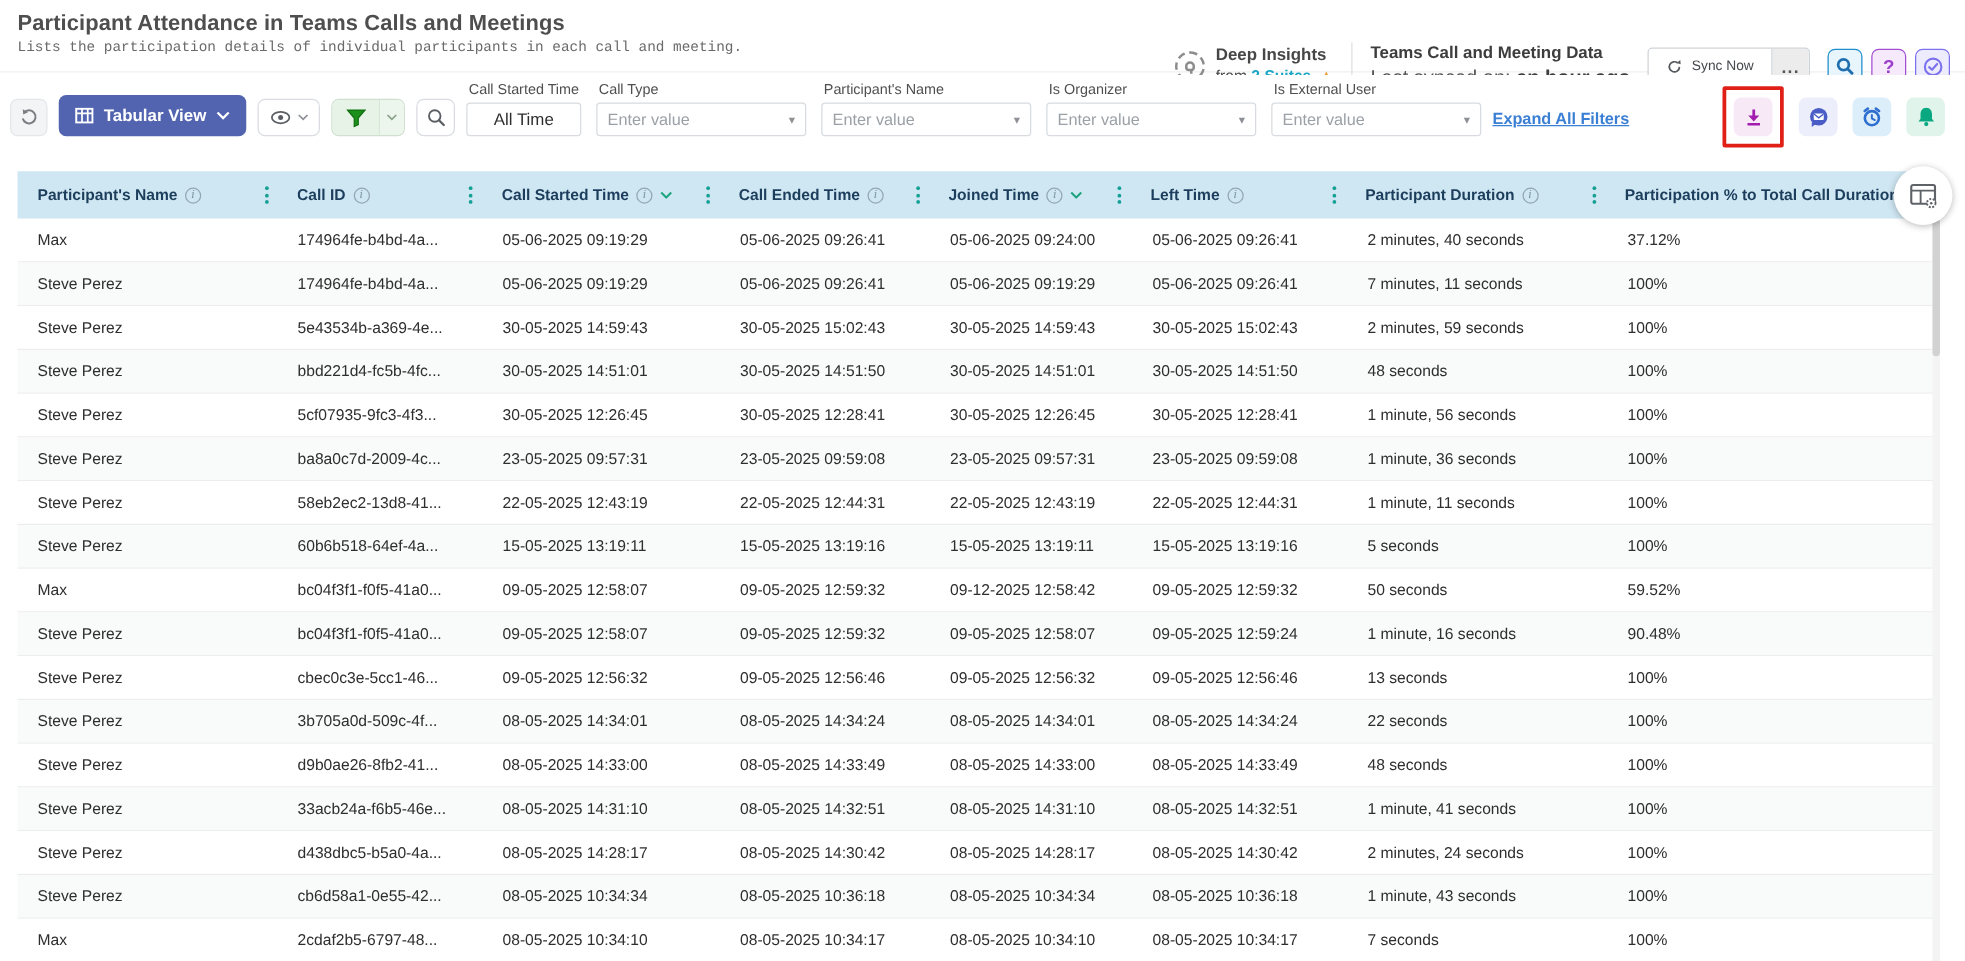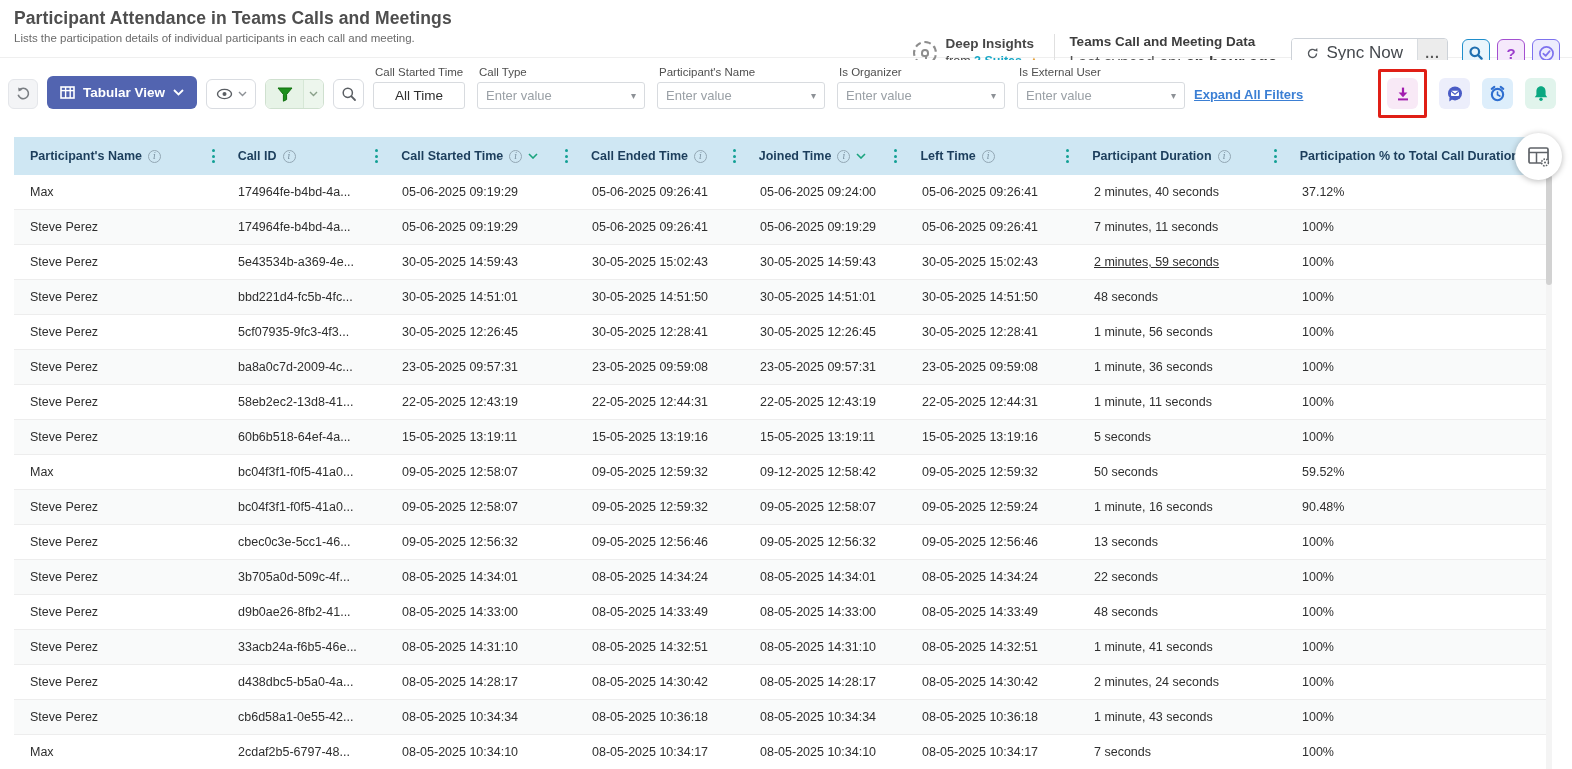--- a/index.html
+++ b/index.html
@@ -4,40 +4,40 @@
 <style>
   * { margin:0; padding:0; box-sizing:border-box; }
   html,body { background:#fff; }
   body { font-family:"Liberation Sans", sans-serif; }
   .page { position:relative; width:1572px; height:769px; background:#fff; overflow:hidden; }
 
   
   .topbar { position:absolute; top:0; left:0; right:0; height:58px; background:#fff; border-bottom:1px solid #efefef; }
   .title-block { position:absolute; top:8px; left:14px; }
   .page-title { font-size:17.5px; font-weight:700; color:#4e4e4e; letter-spacing:.1px; }
-  .page-subtitle { font-size:11.5px; color:#6a6a6a; margin-top:3px; }
+  .page-subtitle { font-size:11.5px; color:#6a6a6a; margin-top:3px;font-family:Liberation Mono, monospace; }
 
   .topbar-right { position:absolute; top:9px; right:12px; display:flex; align-items:center; gap:14px;margin-top:24px; }
   .di-block { display:flex; align-items:center; gap:7px; }
   .di-icon { position:relative; width:28px; height:28px; display:inline-flex; align-items:center; justify-content:center; }
   .di-gear { width:24px; height:24px; border:2.5px dashed #8d8d8d; border-radius:50%; display:flex; align-items:center; justify-content:center; }
   .di-bulb { width:8px; height:8px; border:2px solid #8d8d8d; border-radius:50% 50% 40% 40%; position:relative; }
   .di-bulb::after { content:""; position:absolute; left:2px; bottom:-4px; width:2px; height:3px; background:#8d8d8d; }
   .di-text { line-height:1.25; }
   .di-line1 { font-size:13.5px; font-weight:700; color:#474747; }
   .di-line2 { font-size:12.5px; color:#474747; }
   .suites-link { color:#17a7c6; font-weight:700; text-decoration:underline; cursor:pointer; }
   .warn { color:#e6a23c; font-size:13px; margin-left:2px; }
   .vdiv { width:1px; height:38px; background:#e0e0e0; }
   .ds-block { line-height:1.3; }
   .ds-name { font-size:13.5px; font-weight:700; color:#3d3d3d; }
   .ds-sync { font-size:16px; color:#555; margin-top:2px;text-decoration:underline; }
   .ds-sync b { color:#3d3d3d; }
   .sync-group { display:flex; align-items:stretch; border:1px solid #cdd2d8; border-radius:4px; overflow:hidden; height:31px; }
-  .sync-btn { display:flex; align-items:center; gap:7px; padding:0 14px; background:#fff; font-size:17px; color:#45494e; cursor:pointer; }
+  .sync-btn { display:flex; align-items:center; gap:7px; padding:0 14px; background:#fff; font-size:11px; color:#45494e; cursor:pointer; }
   .more-btn { width:30px; display:flex; align-items:center; justify-content:center; background:#ececec; border-left:1px solid #d8dce0; color:#555; font-size:14px; font-weight:700; letter-spacing:1px; cursor:pointer; }
   .sq-btn { width:28px; height:28px; border-radius:6px; display:flex; align-items:center; justify-content:center; cursor:pointer; }
   .sq-search { border:1.6px solid #1f8ecb; background:#e9f5fc; }
   .sq-help  { border:1.6px solid #a44fd0; background:#f5e9fb; color:#9c3dcc; font-weight:700; font-size:15px; }
   .sq-clock { border:1.6px solid #7d72ee; background:#edecfd; }
   .iconrow { display:flex; align-items:center; gap:7px; }
 
   
   .toolbar { position:absolute; top:60px; left:0; right:0; height:72px; background:#fff; }
   .controls { position:absolute; left:8px; top:6px; display:flex; align-items:flex-end; gap:9px; }
@@ -365,21 +365,21 @@
           <div class="td" style="width: 208px;">7 minutes, 11 seconds</div>
           <div class="td" style="flex: 1 1 0%;">100%</div>
         </div>
         <div class="tr">
           <div class="td" style="width: 208px;">Steve Perez</div>
           <div class="td" style="width: 164px;">5e43534b-a369-4e...</div>
           <div class="td" style="width: 190px;">30-05-2025 14:59:43</div>
           <div class="td" style="width: 168px;">30-05-2025 15:02:43</div>
           <div class="td" style="width: 162px;">30-05-2025 14:59:43</div>
           <div class="td" style="width: 172px;">30-05-2025 15:02:43</div>
-          <div class="td" style="width: 208px; text-decoration: underline;">2 minutes, 59 seconds</div>
+          <div class="td" style="width: 208px;">2 minutes, 59 seconds</div>
           <div class="td" style="flex: 1 1 0%;">100%</div>
         </div>
         <div class="tr">
           <div class="td" style="width: 208px;">Steve Perez</div>
           <div class="td" style="width: 164px;">bbd221d4-fc5b-4fc...</div>
           <div class="td" style="width: 190px;">30-05-2025 14:51:01</div>
           <div class="td" style="width: 168px;">30-05-2025 14:51:50</div>
           <div class="td" style="width: 162px;">30-05-2025 14:51:01</div>
           <div class="td" style="width: 172px;">30-05-2025 14:51:50</div>
           <div class="td" style="width: 208px;">48 seconds</div>

